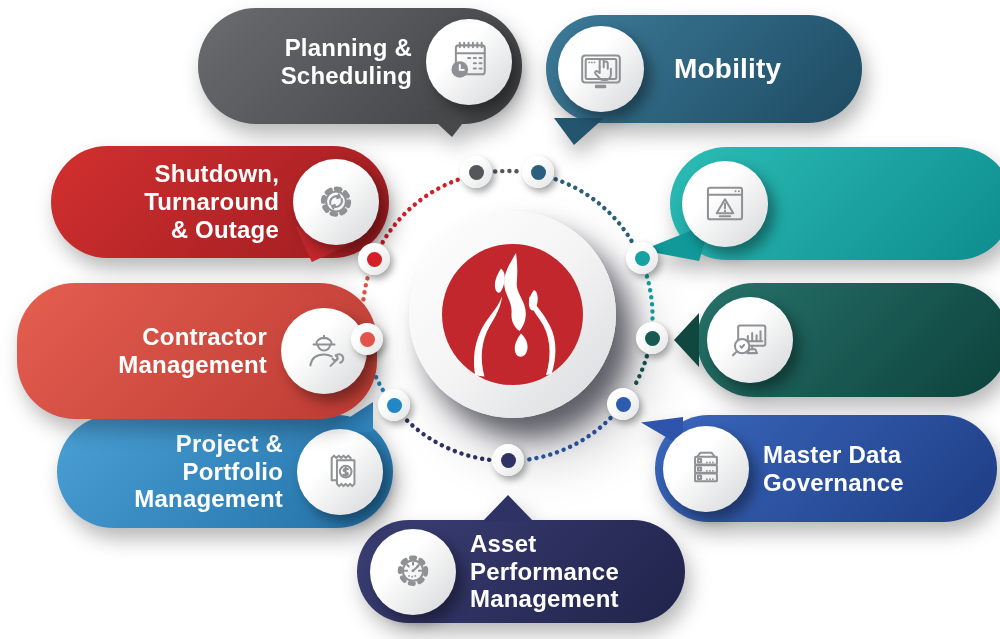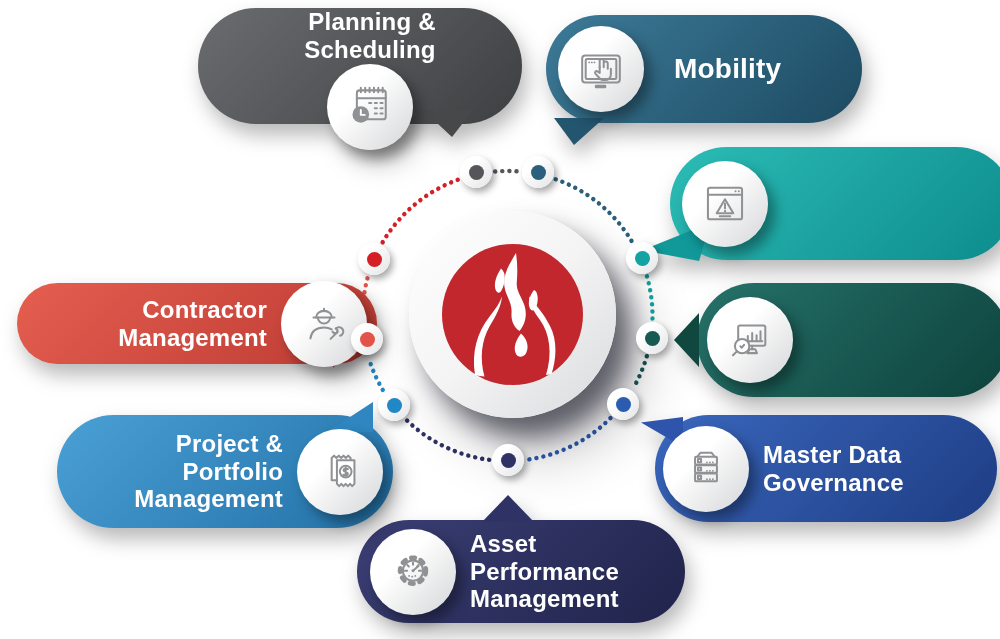--- a/index.html
+++ b/index.html
@@ -39,36 +39,36 @@
   .pill.txt-right .label{text-align:right;}
   .icon-circle{
     flex:none;width:86px;height:86px;border-radius:50%;position:relative;z-index:2;
     background:linear-gradient(135deg,#ffffff 38%,#d5d6d8 100%);
     box-shadow:7px 8px 13px rgba(0,0,0,.38);
     display:flex;align-items:center;justify-content:center;
   }
   .ic{width:56px;height:56px;stroke:#8f9194;fill:none;stroke-width:2.3;
       stroke-linecap:round;stroke-linejoin:round;}
   
-  #pill-0{left:198px;top:8px;  width:284px;height:107px;padding:0 10px 9px 30px;flex-direction:column;}
+  #pill-0{left:198px;top:8px;  width:284px;height:107px;padding:0 10px 9px 30px;}
   #pill-0 .tail{left:225px;top:102px;width:50px;height:27px;clip-path:polygon(0 0,100% 0,58% 100%);}
   #pill-1{left:546px;top:15px; width:284px;height:108px;padding:0 20px 0 12px;}
   #pill-1 .tail{left:8px;top:103px;width:50px;height:27px;clip-path:polygon(0 0,100% 0,40% 100%);}
   #pill-1 .label{font-size:28px;margin-left:16px;}
   #pill-2{left:670px;top:147px;width:317px;height:113px;padding:0 14px 0 12px;}
   #pill-2 .tail{left:-28px;top:76px;width:68px;height:38px;clip-path:polygon(100% 0,0 72%,84% 100%);}
   #pill-3{left:697px;top:283px;width:288px;height:114px;padding:0 14px 0 10px;}
   #pill-3 .tail{left:-23px;top:30px;width:25px;height:54px;clip-path:polygon(100% 0,0 50%,100% 100%);}
   #pill-4{left:655px;top:415px;width:320px;height:107px;padding:0 14px 0 8px;}
   #pill-4 .tail{left:-14px;top:2px;width:42px;height:30px;clip-path:polygon(0 18%,100% 0,100% 100%);}
   #pill-5{left:357px;top:520px;width:301px;height:103px;padding:0 14px 0 13px;}
   #pill-5 .tail{left:125px;top:-25px;width:52px;height:27px;clip-path:polygon(50% 0,100% 100%,0 100%);}
   #pill-6{left:57px;top:415px; width:296px;height:113px;padding:0 10px 0 30px;}
   #pill-6 .tail{left:270px;top:-13px;width:46px;height:30px;clip-path:polygon(100% 0,100% 100%,0 100%);}
-  #pill-7{left:17px;top:283px; width:320px;height:81px;padding:0 10px 0 30px;}
+  #pill-7{left:17px;top:283px; width:320px;height:136px;padding:0 10px 0 30px;}
   #pill-7 .tail{left:316px;top:29px;width:28px;height:56px;clip-path:polygon(0 0,100% 50%,0 100%);}
   #pill-8{left:51px;top:146px; width:298px;height:112px;padding:0 10px 0 30px;}
   #pill-8 .tail{left:244px;top:80px;width:60px;height:36px;clip-path:polygon(0 0,100% 45%,28% 100%);}
   .gap{width:14px;flex:none;}
 </style>
 </head>
 <body>
 
 <div id="canvas">
 
@@ -294,14 +294,26 @@
     <div class="label">Contractor
 Management</div>
     <div class="gap"></div>
     <div class="icon-circle">
         <svg class="ic" viewBox="0 0 64 64">
           <use href="#sym-worker-wrench"></use>
         </svg>
       </div>
   </div>
 
+  <div class="pill txt-right" id="pill-8" style="background: linear-gradient(135deg, rgb(210, 48, 47), rgb(158, 28, 33));">
+    <div class="tail" style="background: rgb(193, 39, 45);"></div>
+    <div class="label">Shutdown,
+Turnaround
+&amp; Outage</div>
+    <div class="gap"></div>
+    <div class="icon-circle">
+        <svg class="ic" viewBox="0 0 64 64">
+          <use href="#sym-gear-sync"></use>
+        </svg>
+      </div>
+  </div>
 
 </div>
 
 </body></html>

